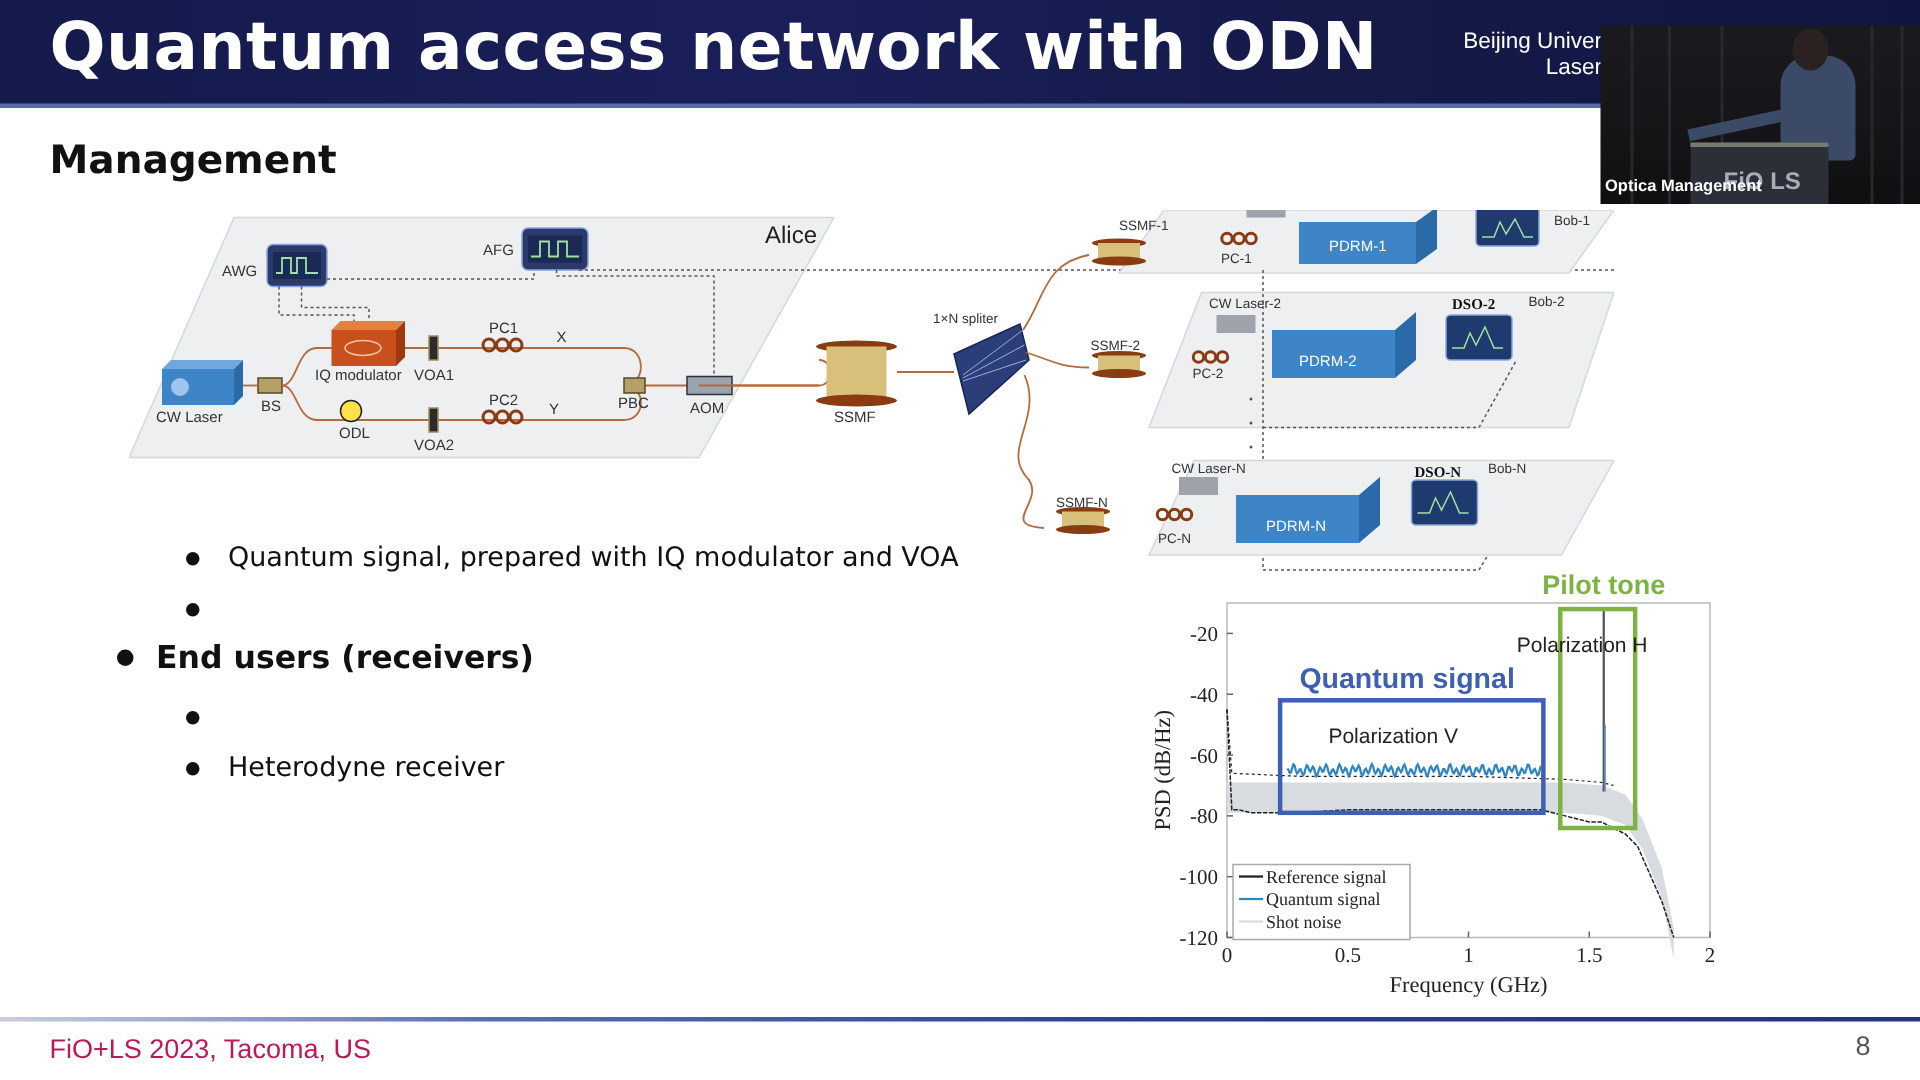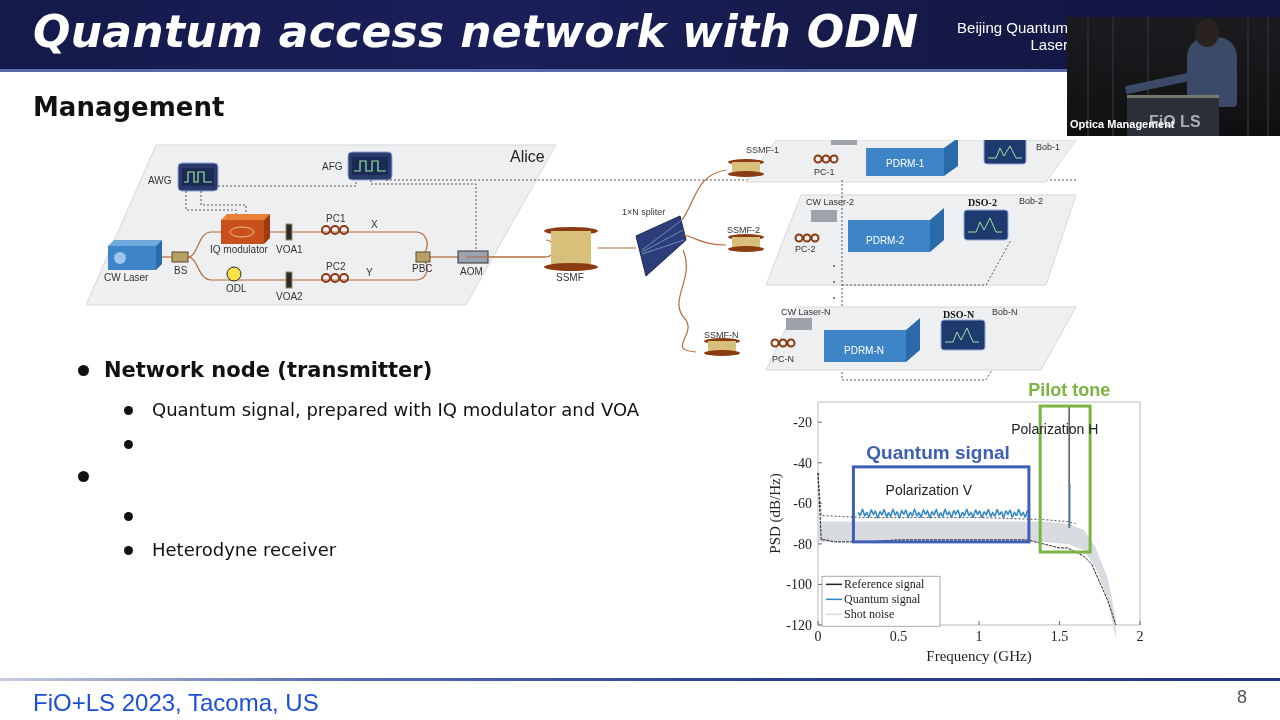--- a/index.html
+++ b/index.html
@@ -1,50 +1,50 @@
 <!DOCTYPE html>
 <html><head>
 <meta charset="utf-8">
 <style>
   html,body{margin:0;padding:0;}
   body{width:1280px;height:720px;position:relative;overflow:hidden;background:#ffffff;font-family:"Liberation Sans",sans-serif;}
   .header{position:absolute;left:0;top:0;width:1280px;height:71px;background:linear-gradient(90deg,#141a4a 0%,#1a1f5a 40%,#151a48 70%,#101542 100%);}
   .header-line{position:absolute;left:0;top:69px;width:1280px;height:3px;background:#5a6aa8;}
-  .title{position:absolute;left:33px;top:6px;font-size:44px;font-weight:bold;color:#ffffff;letter-spacing:0.3px;font-family:"DejaVu Sans",sans-serif;font-style:italic;}
+  .title{position:absolute;left:33px;top:6px;font-size:44px;font-weight:bold;color:#ffffff;letter-spacing:0.3px;font-family:"DejaVu Sans",sans-serif;}
   .univ{position:absolute;right:212px;top:19px;text-align:right;color:#ffffff;font-size:15px;line-height:17px;}
   .video{position:absolute;left:1067px;top:17px;width:213px;height:119px;background:linear-gradient(180deg,#1b1b1f 0%,#151518 60%,#0f0f12 100%);overflow:hidden;}
   .video .curtain{position:absolute;top:0;bottom:0;width:2px;background:#27272c;}
   .video .person{position:absolute;left:120px;top:20px;width:50px;height:70px;background:#3b4a66;border-radius:20px 20px 4px 4px;}
   .video .head{position:absolute;left:128px;top:2px;width:24px;height:28px;background:#2a2220;border-radius:50%;}
   .video .arm{position:absolute;left:58px;top:62px;width:70px;height:8px;background:#3b4a66;transform:rotate(-12deg);}
   .video .podium{position:absolute;left:60px;top:78px;width:92px;height:41px;background:#2b2f38;border-top:3px solid #777a70;}
   .video .caption{position:absolute;left:3px;top:101px;color:#ffffff;font-size:11px;font-weight:bold;}
   .video .logo{position:absolute;left:82px;top:96px;color:#c9ccd6;font-size:16px;font-weight:bold;opacity:.8;}
   .subtitle{position:absolute;left:33px;top:92px;font-size:26px;font-weight:bold;color:#111;font-family:"DejaVu Sans",sans-serif;}
   .diagram{position:absolute;left:86px;top:140px;width:990px;height:245px;}
   .bullets{position:absolute;left:74px;top:355px;color:#111;}
   .b1{position:relative;font-size:21px;font-weight:bold;height:38px;line-height:30px;padding-left:30px;font-family:"DejaVu Sans",sans-serif;}
   .b2{position:relative;font-size:18px;height:34px;line-height:34px;padding-left:78px;font-family:"DejaVu Sans",sans-serif;}
   .b1 .dot{position:absolute;left:4px;top:10px;width:11px;height:11px;border-radius:50%;background:#111;}
   .b2 .dot{position:absolute;left:50px;top:13px;width:9px;height:9px;border-radius:50%;background:#111;}
   .chart{position:absolute;left:760px;top:370px;width:400px;height:300px;}
   .footer-bar{position:absolute;left:0;top:678px;width:1280px;height:3px;background:linear-gradient(90deg,#c8cde0 0%,#5a6fb0 25%,#2c3f90 60%,#24357d 100%);}
-  .footer-left{position:absolute;left:33px;top:689px;font-size:24px;color:#1d4ed8;}
+  .footer-left{position:absolute;left:33px;top:689px;font-size:18px;color:#be185d;}
   .footer-right{position:absolute;right:33px;top:687px;font-size:18px;color:#555;}
   svg text{font-family:"Liberation Sans",sans-serif;}
   .serif{font-family:"Liberation Serif",serif;}
 </style>
 </head>
 <body>
 
 <div class="header"></div>
 <div class="header-line"></div>
 <div class="title">Quantum access network with ODN</div>
 <div class="univ">
-  <div>Beijing Quantum</div>
+  <div>Beijing Univer</div>
   <div>Laser</div>
 </div>
 
 <div class="video">
   <div class="curtain" style="left:20px"></div>
   <div class="curtain" style="left:45px"></div>
   <div class="curtain" style="left:80px"></div>
   <div class="curtain" style="left:180px"></div>
   <div class="curtain" style="left:200px"></div>
   <div class="arm"></div>
@@ -239,24 +239,23 @@
   </g>
   <text x="906" y="175" font-size="9" fill="#333">Bob-N</text>
   <text x="695" y="175" font-size="9" fill="#333">CW Laser-N</text>
   <text x="758" y="214" font-size="10" fill="#fff">PDRM-N</text>
   <text x="857" y="178" font-size="10" fill="#111" class="serif" font-weight="bold">DSO-N</text>
   <text x="618" y="198" font-size="9" fill="#333">SSMF-N</text>
   <text x="686" y="222" font-size="9" fill="#333">PC-N</text>
 </svg>
 
 <div class="bullets" id="bullets">
-    <div class="b1"><span class="dot"></span><span>Network node (transmitter)</span></div>
     <div class="b2"><span class="dot"></span><span>Quantum signal, prepared with IQ modulator and VOA</span></div>
     <div class="b2"><span class="dot"></span></div>
-    <div class="b1"><span class="dot"></span></div>
+    <div class="b1"><span class="dot"></span><span>End users (receivers)</span></div>
     <div class="b2"><span class="dot"></span></div>
     <div class="b2"><span class="dot"></span><span>Heterodyne receiver</span></div>
   </div>
 
 <svg class="chart" id="chart" viewBox="0 0 400 300" width="400" height="300">
     <rect x="58" y="32" width="322" height="223" fill="#fff" stroke="#bbb"></rect>
     <polygon points="58,151.60909090909092 138.5,151.60909090909092 219,151.60909090909092 283.4,151.60909090909092 307.55,153.63636363636363 323.65,159.71818181818182 334.92,175.93636363636364 347.8,208.37272727272727 355.85,248.91818181818184 355.85,269.19090909090914 347.8,228.64545454545456 334.92,196.2090909090909 323.65,179.9909090909091 307.55,173.9090909090909 283.4,171.8818181818182 219,171.8818181818182 138.5,171.8818181818182 58,171.8818181818182" fill="#d8dbe0" stroke="none"></polygon>
     <polyline points="58,102.95454545454545 61.22,169.85454545454544 66.05,169.85454545454544 74.1,171.8818181818182 106.3,171.8818181818182 138.5,169.85454545454544 186.8,169.85454545454544 219,169.85454545454544 267.3,169.85454545454544 283.4,173.9090909090909 299.5,177.96363636363637 307.55,177.96363636363637 315.6,182.01818181818183 323.65,186.07272727272726 331.7,194.1818181818182 347.8,230.67272727272726 355.85,255" fill="none" stroke="#222222" stroke-width="1" stroke-dasharray="3,1"></polyline>
     <polyline points="58,102.95454545454545 61.22,145.5272727272727 106.3,147.55454545454546 219,147.55454545454546 283.4,149.58181818181816 307.55,151.60909090909092 315.6,153.63636363636363" fill="none" stroke="#222222" stroke-width="0.8" stroke-dasharray="2,2"></polyline>
     <polyline points="98.25,142.34079594908889 99.055,143.4669806630452 99.86,145.24866647801534 100.66499999999999,144.7751032073891 101.47,141.89746002175747 102.275,139.57553252228558 103.08000000000001,140.41567907790812 103.885,143.56295611966618 104.69,145.69864888133915 105.495,144.9443088343719 106.30000000000001,142.97258889603808 107.10500000000002,142.80731434042886 107.91000000000001,145.0162075259115 108.715,146.93886031177055 109.52000000000001,145.904051911927 110.32500000000002,142.54256818768437 111.13000000000001,140.1670654852059 111.935,140.93657115630015 112.74000000000001,143.40824779708166 113.54500000000002,144.40188966722172 114.35000000000002,142.89297675752988 115.15500000000002,141.2117342985955 115.96000000000001,142.10622200224998 116.76500000000001,145.2513762530043 117.57000000000002,147.46773273254632 118.37500000000003,146.425375895078 119.18000000000002,143.38288397759655 119.98500000000001,141.6645580074068 120.79000000000002,142.7190775478312 121.59500000000003,144.51149709573198 122.40000000000002,144.1614821509096 123.20500000000003,141.5938538741255 124.01000000000002,139.7446577646536 124.81500000000003,141.04677074440212 125.62000000000002,144.4400616624631 126.42500000000003,146.53564610796383 127.23000000000003,145.55236126744262 128.03500000000003,143.29859623011197 128.84000000000003,142.84066862300227 129.64500000000004,144.7130589963581 130.45000000000005,146.27599886851758 131.25500000000002,144.9969959119362 132.06000000000003,141.664157320455 132.86500000000004,139.6075096976876 133.67000000000002,140.83046867859366 134.47500000000002,143.69683796142897 135.28000000000003,144.94735977871522 136.08500000000004,143.59649586016167 136.89000000000004,142.0035871289556 137.69500000000005,142.84985534461208 138.50000000000006,145.71910581702576 139.30500000000004,147.46124645273323 140.11000000000004,145.93094028076038 140.91500000000002,142.59294709988023 141.72000000000003,140.83845041356412 142.52500000000003,142.02983001541543 143.33000000000004,144.02712814057054 144.13500000000005,143.93941229148783 144.94000000000005,141.73339074268324 145.74500000000006,140.305881292316 146.55000000000004,141.9249900966475 147.35500000000005,145.35999577044248 148.16000000000003,147.20294437607464 148.96500000000003,145.820959480027 149.77000000000004,143.1949060427218 150.57500000000005,142.45052135372362 151.38000000000005,144.08696038236528 152.18500000000006,145.46527255273713 152.99000000000007,144.15462622185504 153.79500000000004,141.05067221900686 154.60000000000005,139.45071221323303 155.40500000000003,141.16842487635157 156.21000000000004,144.36679619490346 157.01500000000004,145.7259421209906 157.82000000000005,144.33456550747968 158.62500000000006,142.6237952467808 159.43000000000006,143.2520419654972 160.23500000000007,145.7514821195291 161.04000000000005,147.02685388490332 161.84500000000006,145.11834276354443 162.65000000000006,141.6698803620746 163.45500000000004,140.0928535158565 164.26000000000005,141.61260405650984 165.06500000000005,143.9428372070404 165.87000000000006,144.1561961252878 166.67500000000007,142.25241429259978 167.48000000000008,141.0991294345534 168.28500000000008,142.83072934629368 169.09000000000006,146.0943801059664 169.89500000000007,147.5161957179601 170.70000000000005,145.65229377125763 171.50500000000005,142.67267182621646 172.31000000000006,141.75432214795097 173.11500000000007,143.3346279271188 173.92000000000007,144.7374337136599 174.72500000000008,143.58856016145782 175.5300000000001,140.8456845063754 176.33500000000006,139.73895240414214 177.14000000000007,141.8816722281026 177.94500000000005,145.25429877187273 178.75000000000006,146.5166478286601 179.55500000000006,144.87995632568976 180.36000000000007,142.8911574522095 181.16500000000008,143.21933743913212 181.97000000000008,145.364460578389 182.7750000000001,146.28636678346567 183.58000000000007,144.18717329261787 184.38500000000008,140.84489386947027 185.19000000000008,139.63715439942885 185.99500000000006,141.6067007492157 186.80000000000007,144.29584949506534 187.60500000000008,144.73847529248428 188.41000000000008,142.98382461019827 189.2150000000001,141.90196235558614 190.0200000000001,143.5374820988478 190.82500000000007,146.4649998334648 191.63000000000008,147.3867048490434 192.4350000000001,145.06762847851036 193.2400000000001,141.85807637566154 194.04500000000007,140.9539778887741 194.85000000000008,142.68718801316928 195.6550000000001,144.29966072333264 196.4600000000001,143.43428908718212 197.2650000000001,141.08164249015744 198.07000000000008,140.3940217675007 198.87500000000009,142.7993868728806 199.6800000000001,146.1354386652431 200.4850000000001,147.09423217240075 201.29000000000008,145.05798691684026 202.09500000000008,142.7217038693023 202.9000000000001,142.7777905767128 203.7050000000001,144.68819486144696 204.5100000000001,145.4441586854851 205.31500000000008,143.36889872509744 206.1200000000001,140.323034629753 206.9250000000001,139.60257494480055 207.7300000000001,142.0392880575908 208.5350000000001,145.003153569508 209.3400000000001,145.51227917429682 210.1450000000001,143.70273554578705 210.9500000000001,142.49030948611787 211.7550000000001,143.87364828993378 212.5600000000001,146.3924225709432 213.3650000000001,146.84564798118396 214.1700000000001,144.20153460747002 214.9750000000001,140.95790868856938 215.78000000000011,140.28071372582923 216.5850000000001,142.34703997695317 217.3900000000001,144.27898498861865 218.1950000000001,143.71421809574716 219.0000000000001,141.6710486140628 219.8050000000001,141.23857424413512 220.61000000000007,143.69528733929263 221.41500000000005,146.78732448306715 222.22000000000003,147.29070107253835 223.02500000000003,144.79425154466458 223.83,142.15163662545496 224.635,142.06580592169416 225.43999999999997,143.9314673198674 226.24499999999995,144.73136720023416 227.04999999999993,142.86370670070437 227.8549999999999,140.22723917083636 228.6599999999999,140.0063376279432 229.4649999999999,142.81794491850889 230.26999999999987,145.8841432259835 231.07499999999985,146.25054207671957 231.87999999999982,144.18790749826803 232.6849999999998,142.69964864283827 233.4899999999998,143.76934871072814 234.2949999999998,145.91765036676657 235.09999999999977,146.0355680372446 235.90499999999975,143.26518994922236 236.70999999999972,140.20313402688367 237.5149999999997,139.93192878430767 238.3199999999997,142.4325615949005 239.1249999999997,144.68759968394545 239.92999999999967,144.3315794846261 240.73499999999964,142.43038167286136 241.53999999999962,142.04453972085128 242.3449999999996,144.34937274330755 243.14999999999958,147.0489032362608 243.9549999999996,147.04118951058047 244.75999999999956,144.13497241637845 245.56499999999954,141.32746196461946 246.36999999999952,141.2963318081321 247.1749999999995,143.32465416955927 247.97999999999948,144.34279119719076 248.78499999999948,142.78588949614374 249.58999999999946,140.56480147632567 250.39499999999944,140.74695187521178 251.19999999999942,143.7558531533165 252.0049999999994,146.70990422629245 252.80999999999938,146.7351166941408 253.61499999999936,144.28218432827538 254.41999999999936,142.46992682098602 255.22499999999934,143.27546872739396 256.0299999999993,145.19089372598035 256.8349999999993,145.17146807805435 257.6399999999993,142.48876575634446 258.44499999999925,139.78586257374795 259.24999999999926,140.01728511246836 260.05499999999927,142.9457527970697 260.8599999999992,145.41952099718048 261.66499999999917,145.09688155905934 262.4699999999992,143.13023293164207 263.2749999999992,142.59538375112544 264.07999999999913,144.60794587848386 264.88499999999914,146.86490225974123 265.68999999999915,146.40168693042392 266.4949999999991,143.23442029281125 267.29999999999905,140.4660077207343" fill="none" stroke="#2f86c7" stroke-width="1.5"></polyline>

